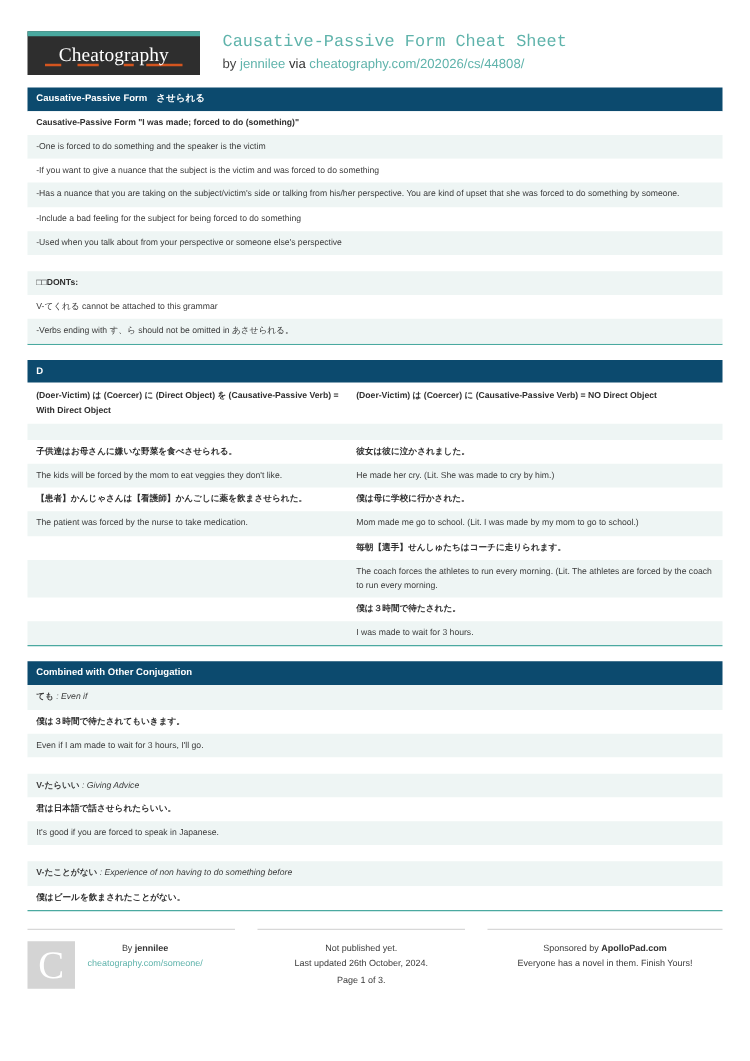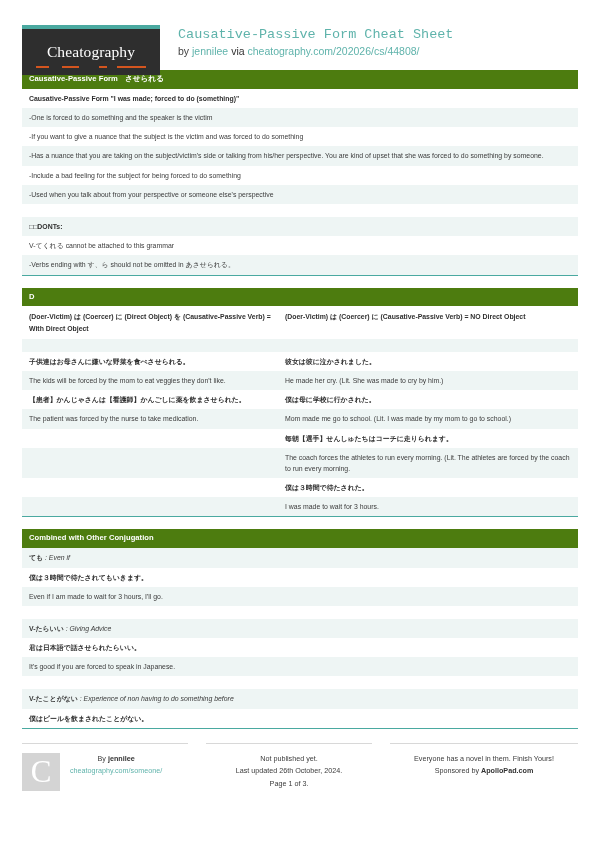--- a/index.html
+++ b/index.html
@@ -11,21 +11,21 @@
     width: 600px; height: 849px;
     font-family: "Liberation Sans", sans-serif;
     color: #333333;
     overflow: hidden;
   }
   .page { width: 600px; padding: 0 22px; }
 
   
   .header { display: flex; align-items: flex-start; padding-top: 25px; height: 58px; }
   .logo-box {
-    width: 138px; height: 50px;
+    width: 138px; height: 35px;
     background: #2e2e2e;
     border-top: 4px solid #4aa9a0;
     display: flex; align-items: center; justify-content: center;
     position: relative;
     flex: 0 0 auto;
   }
   .logo-text {
     color: #ffffff;
     font-family: "Liberation Serif", serif;
     font-size: 15.5px;
@@ -57,21 +57,21 @@
     color: #444;
     margin-top: 1px;
     white-space: nowrap;
   }
   .byline .lnk { color: #5fb3ab; }
   .byline .bld { color: #333; }
 
   
   .section { margin-top: 12px; }
   .section-head {
-    background: #4d7c0f;
+    background: #0c4a6e;
     color: #ffffff;
     font-size: 7.6px;
     font-weight: bold;
     padding: 4px 7px 5px 7px;
     line-height: 1.3;
     letter-spacing: .05px;
   }
   .section-head .jp { font-weight: bold; margin-left: 7px; font-size: 7.6px; }
 
   .rows { border-bottom: 1.5px solid #4aa9a0; }
@@ -233,18 +233,18 @@
         <div class="fline"><span>By </span><span class="bold-inline">jennilee</span></div>
         <div class="fline"><span class="lnk">cheatography.com/someone/</span></div>
       </div>
     </div>
     <div class="fcol f2">
       <div class="fline">Not published yet.</div>
       <div class="fline">Last updated 26th October, 2024.</div>
       <div class="fline">Page 1 of 3.</div>
     </div>
     <div class="fcol f3">
+      <div class="fline"><span>Sponsored by </span><span class="bold-inline">ApolloPad.com</span></div>
       <div class="fline">Everyone has a novel in them. Finish Yours!</div>
-      <div class="fline"><span>Sponsored by </span><span class="bold-inline">ApolloPad.com</span></div>
     </div>
   </div>
 
 </div>
 
 </body></html>

